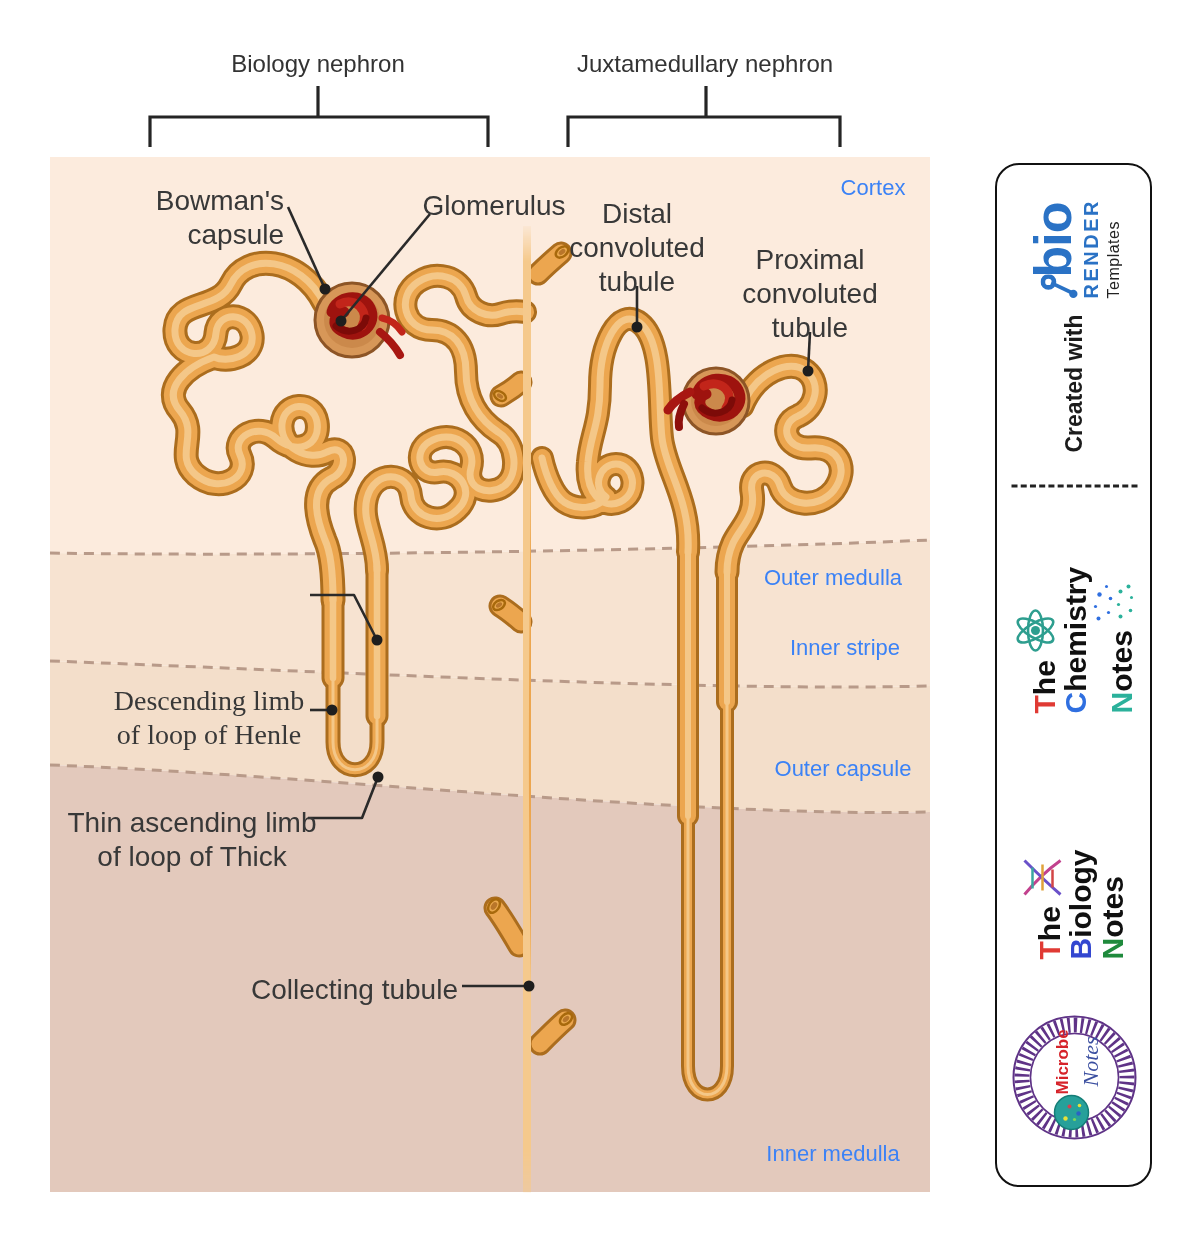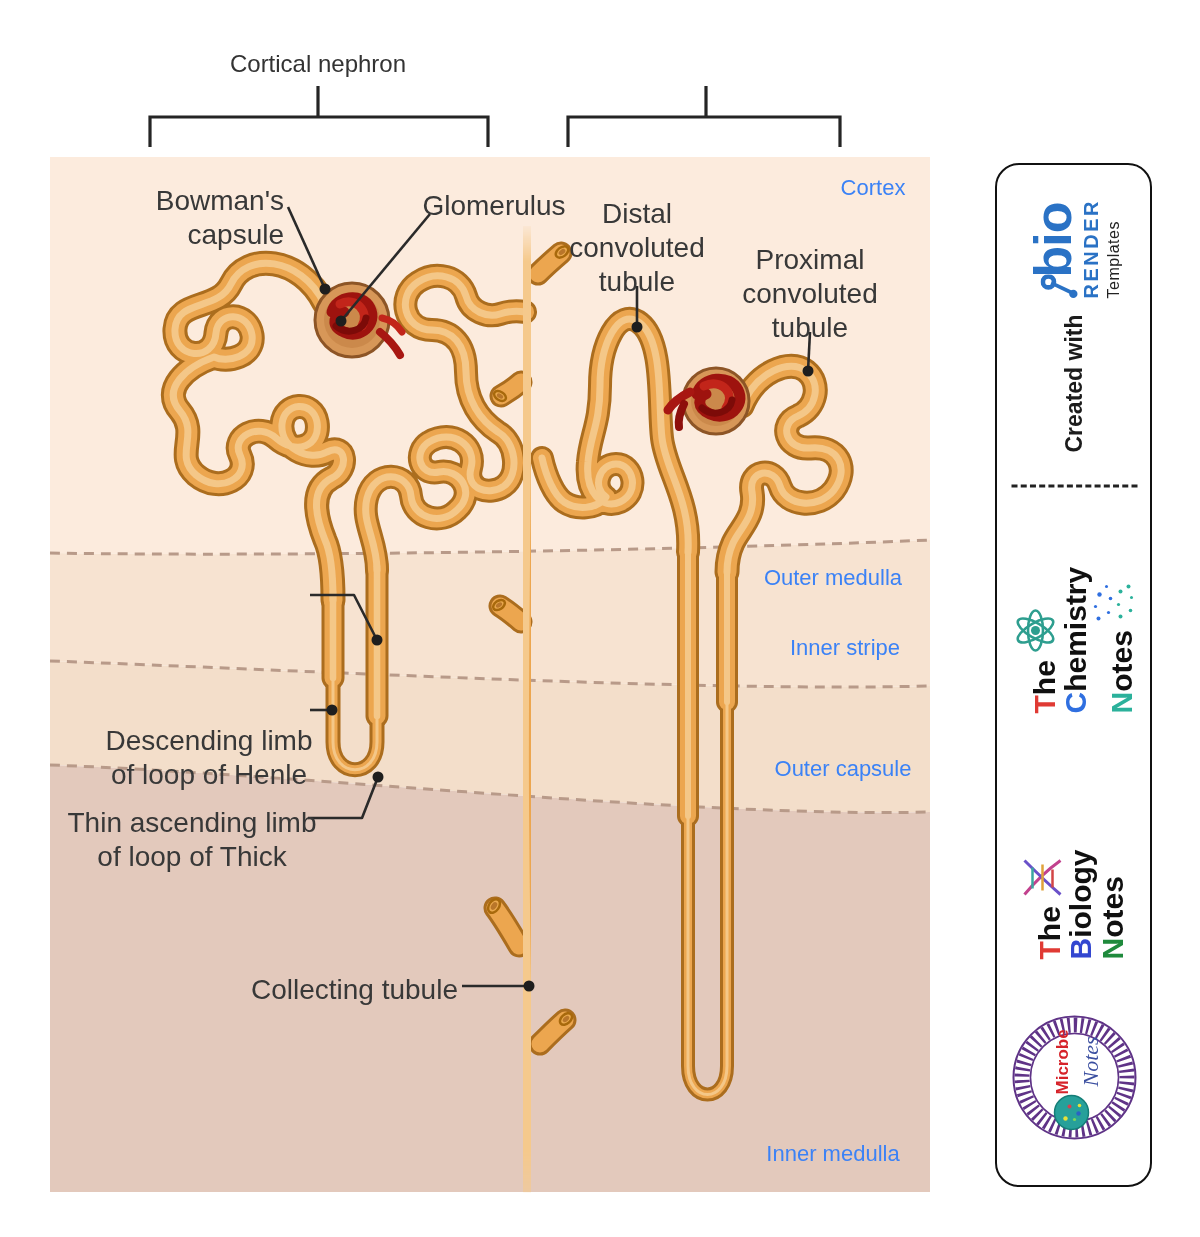--- a/index.html
+++ b/index.html
@@ -212,38 +212,39 @@
       <circle cx="378" cy="777" r="5.5"></circle>
         <circle cx="529" cy="986" r="5.5"></circle>
     </g>
 
     <g fill="none" stroke="#252525" stroke-width="3.2">
       <path d="M318,86 V117 M150,147 V117 H488 V147"></path>
       <path d="M706,86 V117 M568,147 V117 H840 V147"></path>
     </g>
   </svg>
 
-  <div class="ttl" style="left:318px;top:50px;">Cortical nephron</div>
+  <div class="ttl" style="left:318px;top:50px;">Biology nephron</div>
+  <div class="ttl" style="left:705px;top:50px;">Juxtamedullary nephron</div>
 
   <div class="reg" style="left:873px;top:175px;">Cortex</div>
   <div class="reg" style="left:833px;top:565px;">Outer medulla</div>
   <div class="reg" style="left:845px;top:635px;">Inner stripe</div>
   <div class="reg" style="left:843px;top:756px;">Outer capsule</div>
   <div class="reg" style="left:833px;top:1141px;">Inner medulla</div>
 
   <div class="lbl r" style="right:916px;top:184px;">Bowman's
 capsule</div>
   <div class="lbl" style="left:481px;top:189px;margin-left:13px;">Glomerulus</div>
   <div class="lbl" style="left:637px;top:197px;">Distal
 convoluted
 tubule</div>
   <div class="lbl" style="left:810px;top:243px;">Proximal
 convoluted
 tubule</div>
-  <div class="lbl" style="left:209px;top:724px;">Descending limb
+  <div class="lbl" style="left:209px;top:684px;font-family:Liberation Serif, serif;">Descending limb
 of loop of Henle</div>
   <div class="lbl" style="left:192px;top:806px;">Thin ascending limb
 of loop of Thick</div>
   <div class="lbl r" style="right:742px;top:973px;">Collecting tubule</div>
 
   <div class="sidebar">
     <div class="sb-rot">
       <div class="sb-row">
 
         <svg width="152" height="150" viewBox="0 0 150 150" style="margin-left:28px;flex:none;">

